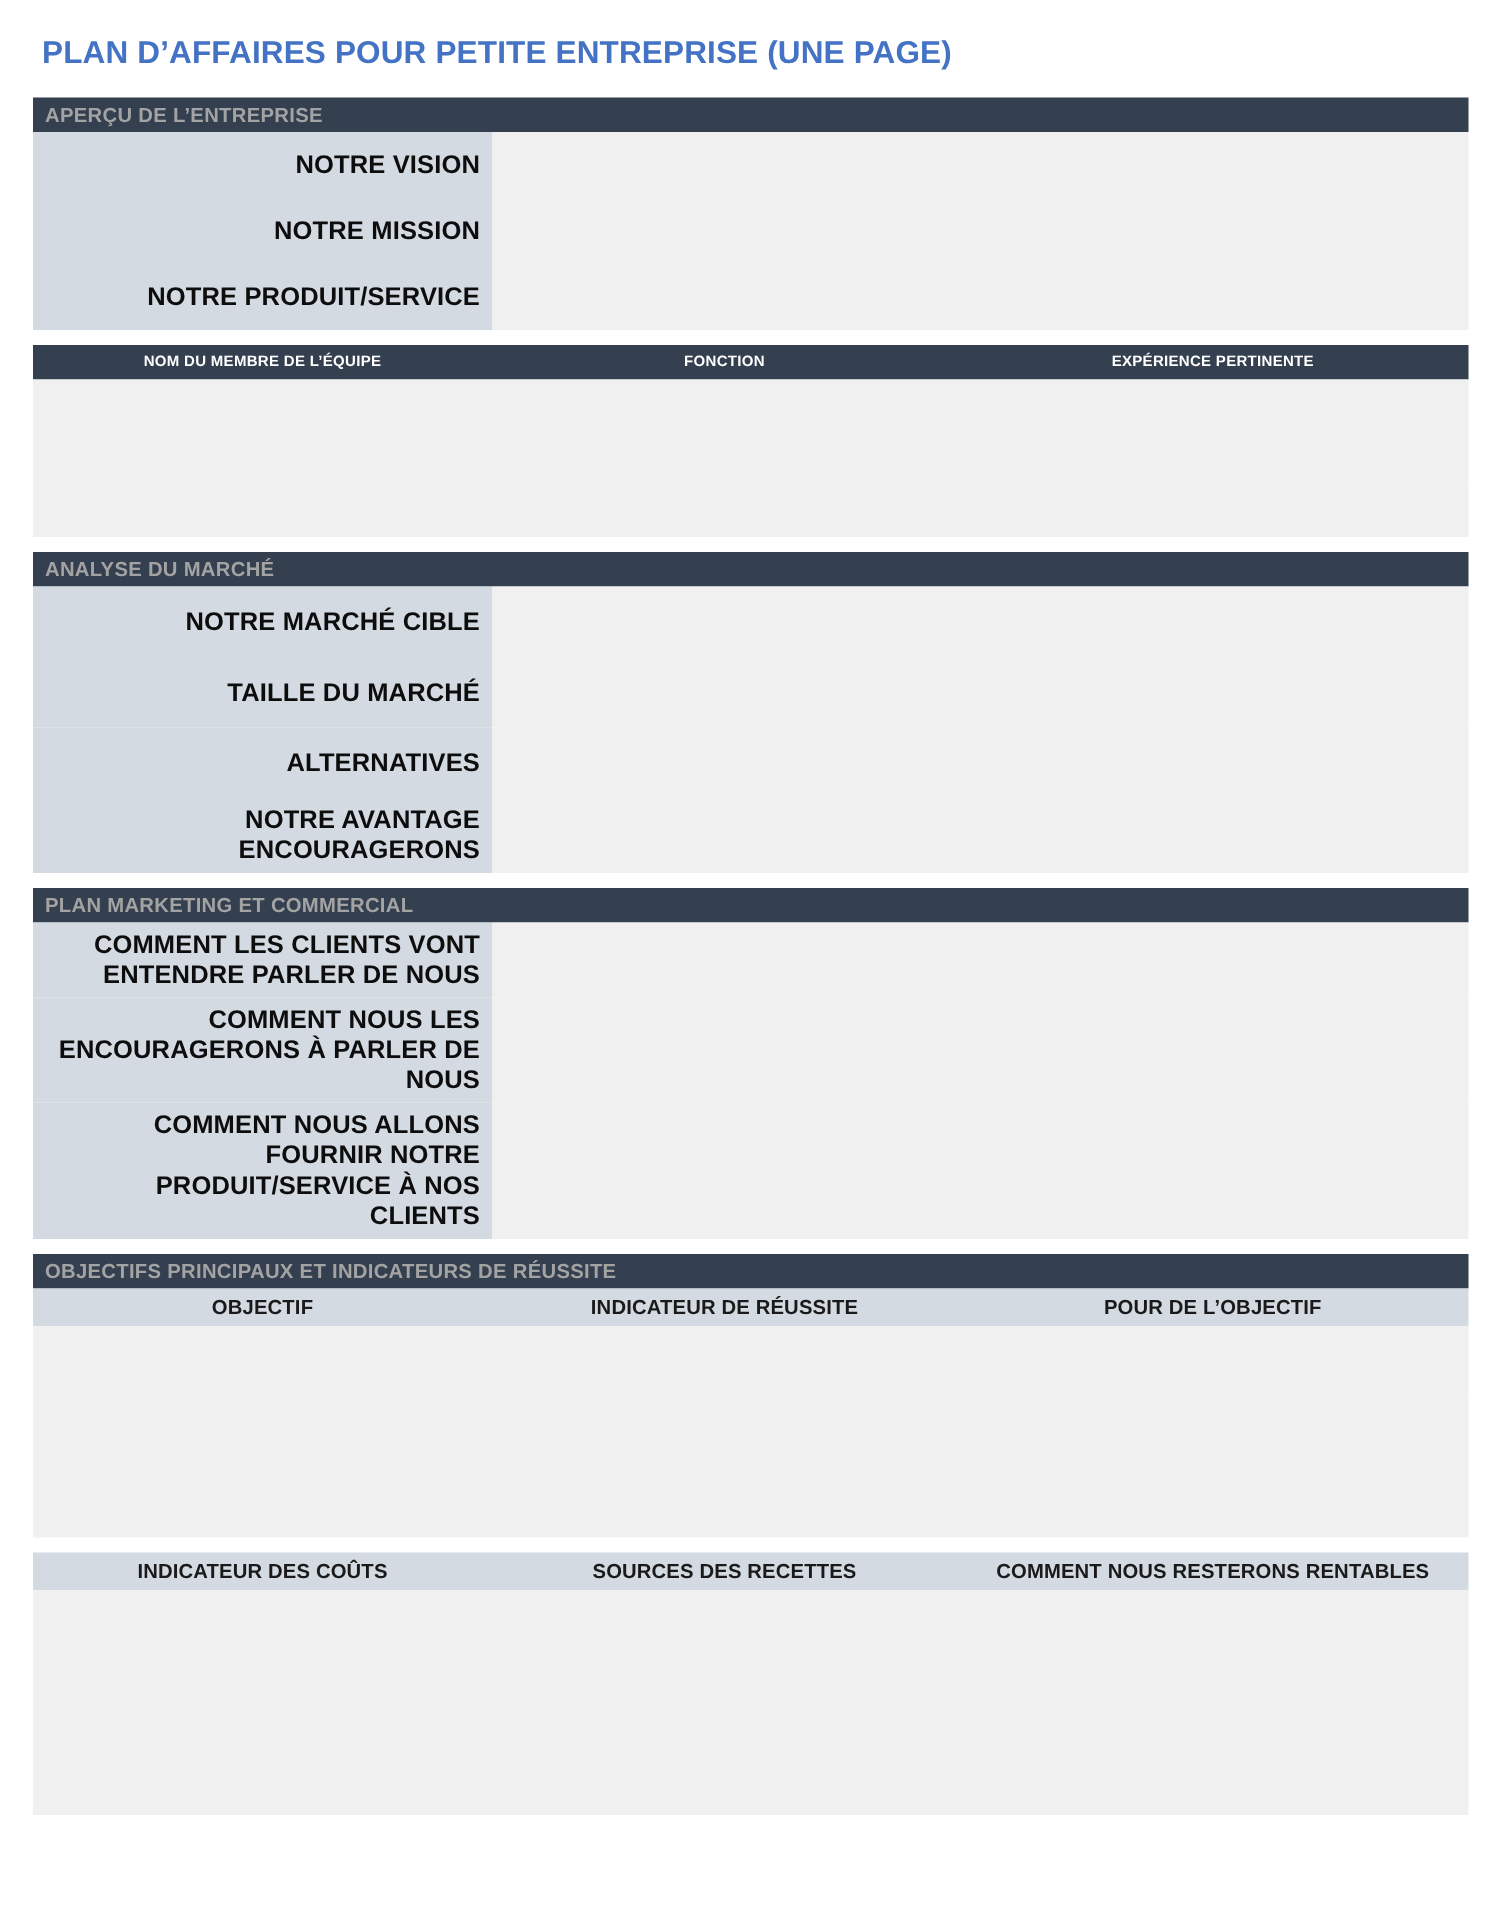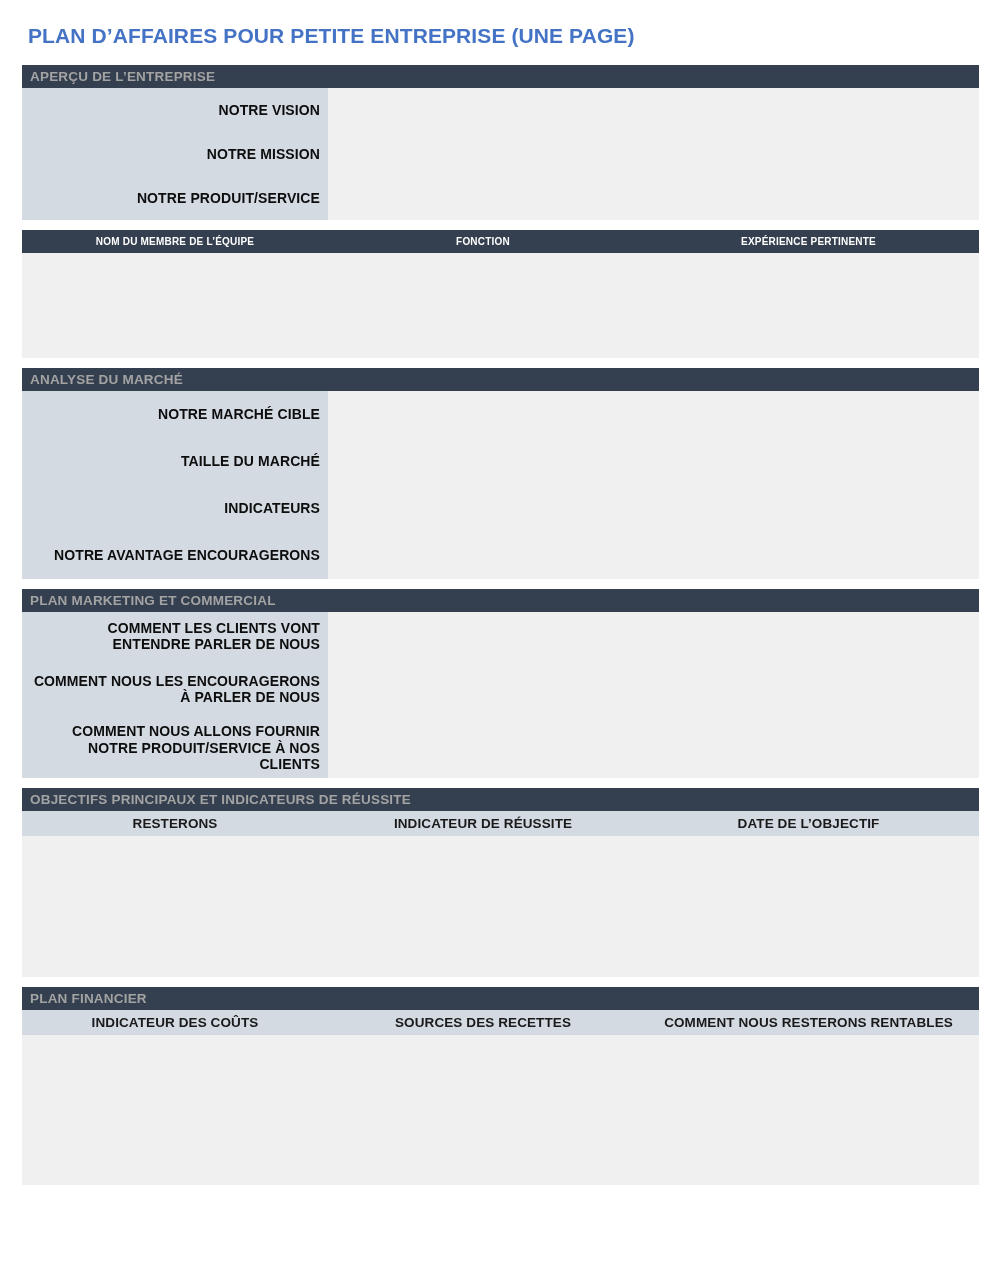--- a/index.html
+++ b/index.html
@@ -88,21 +88,21 @@
     border-right: 2px solid #ffffff;
     border-bottom: 2px solid #c6c6c6;
     white-space: nowrap;
   }
   .colhead-light.last { border-right: 0; }
 
   
   .label-cell {
     background: #d3dae2;
     color: #0d0d0d;
-    font-size: 14px;
+    font-size: 17px;
     font-weight: bold;
     text-align: right;
     vertical-align: middle;
     padding: 5px 8px 5px 6px !important;
     line-height: 1.18;
     letter-spacing: 0.1px;
     border-right: 2px solid #ffffff;
     border-bottom: 2px solid #c6c6c6;
   }
 
@@ -232,21 +232,21 @@
           <span class="fill-text"></span>
         </td>
       </tr>
       <tr class="row-h-47">
         <td class="label-cell">TAILLE DU MARCHÉ</td>
         <td class="entry-cell last">
           <span class="fill-text"></span>
         </td>
       </tr>
       <tr class="row-h-47">
-        <td class="label-cell">INDICATEURS</td>
+        <td class="label-cell">ALTERNATIVES</td>
         <td class="entry-cell last">
           <span class="fill-text"></span>
         </td>
       </tr>
       <tr class="row-h-47">
         <td class="label-cell">NOTRE AVANTAGE ENCOURAGERONS</td>
         <td class="entry-cell last">
           <span class="fill-text"></span>
         </td>
       </tr>
@@ -287,23 +287,23 @@
     <colgroup>
         <col style="width:306px">
         <col style="width:310px">
         <col style="width:341px">
       </colgroup>
     <tbody>
       <tr>
         <td class="band" colspan="3">OBJECTIFS PRINCIPAUX ET INDICATEURS DE RÉUSSITE</td>
       </tr>
       <tr>
-        <td class="colhead-light">RESTERONS</td>
+        <td class="colhead-light">OBJECTIF</td>
         <td class="colhead-light">INDICATEUR DE RÉUSSITE</td>
-        <td class="colhead-light last">DATE DE L’OBJECTIF</td>
+        <td class="colhead-light last">POUR DE L’OBJECTIF</td>
       </tr>
       <tr class="row-h-47">
         <td class="entry-cell">
           <span class="fill-text"></span>
         </td>
         <td class="entry-cell">
           <span class="fill-text"></span>
         </td>
         <td class="entry-cell last">
           <span class="fill-text"></span>
@@ -334,23 +334,20 @@
     </tbody>
   </table>
 
   <table class="section">
     <colgroup>
         <col style="width:306px">
         <col style="width:310px">
         <col style="width:341px">
       </colgroup>
     <tbody>
-      <tr>
-        <td class="band" colspan="3">PLAN FINANCIER</td>
-      </tr>
       <tr>
         <td class="colhead-light">INDICATEUR DES COÛTS</td>
         <td class="colhead-light">SOURCES DES RECETTES</td>
         <td class="colhead-light last">COMMENT NOUS RESTERONS RENTABLES</td>
       </tr>
       <tr class="row-h-big">
         <td class="entry-cell nobottom">
           <span class="fill-text"></span>
         </td>
         <td class="entry-cell nobottom">

